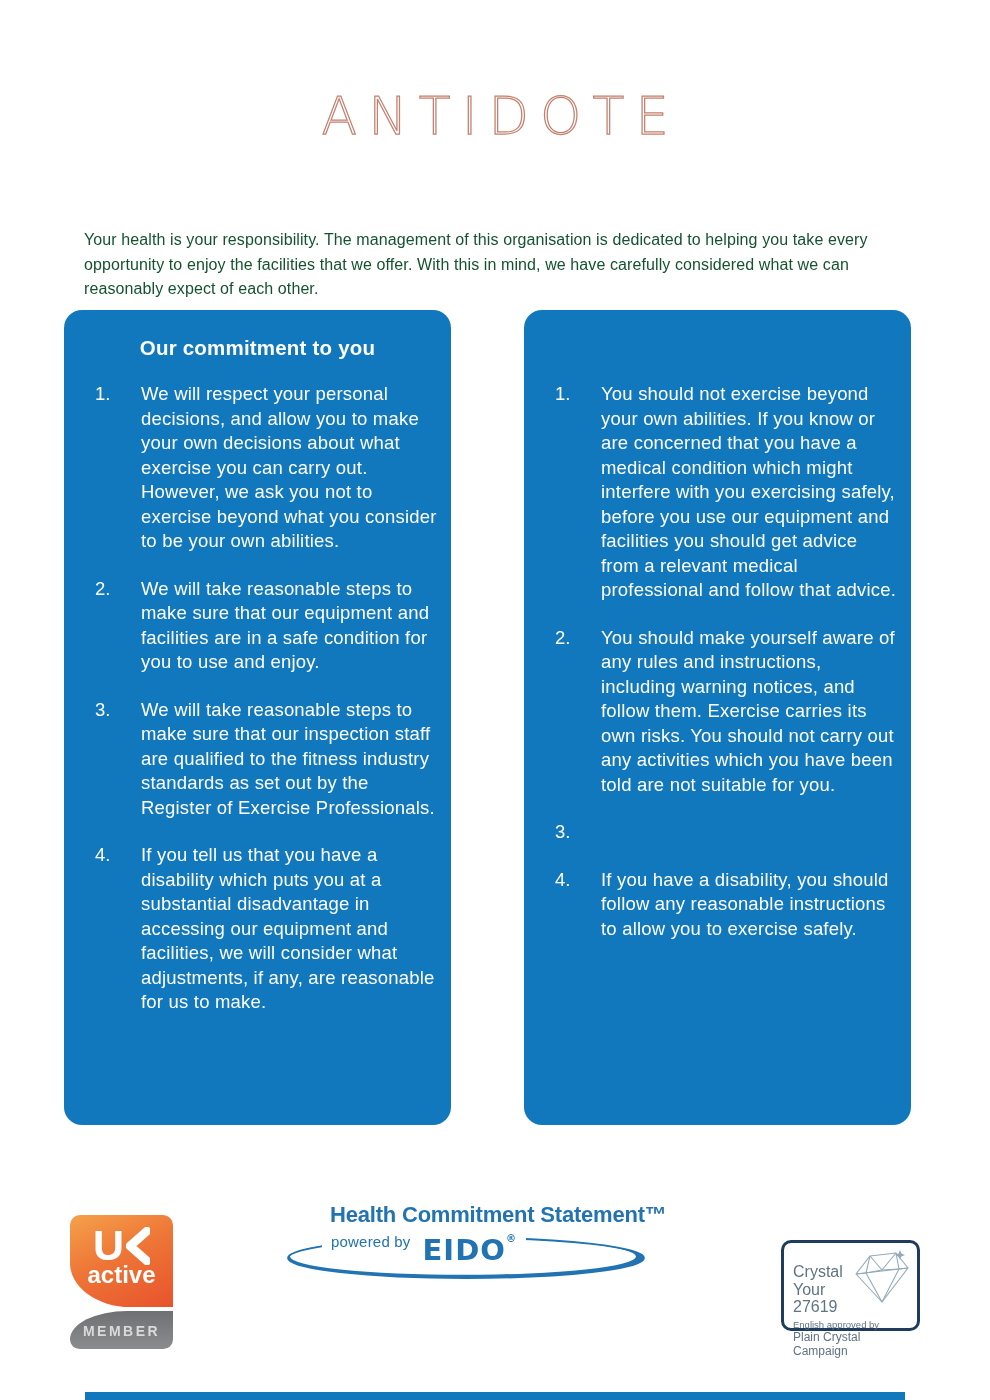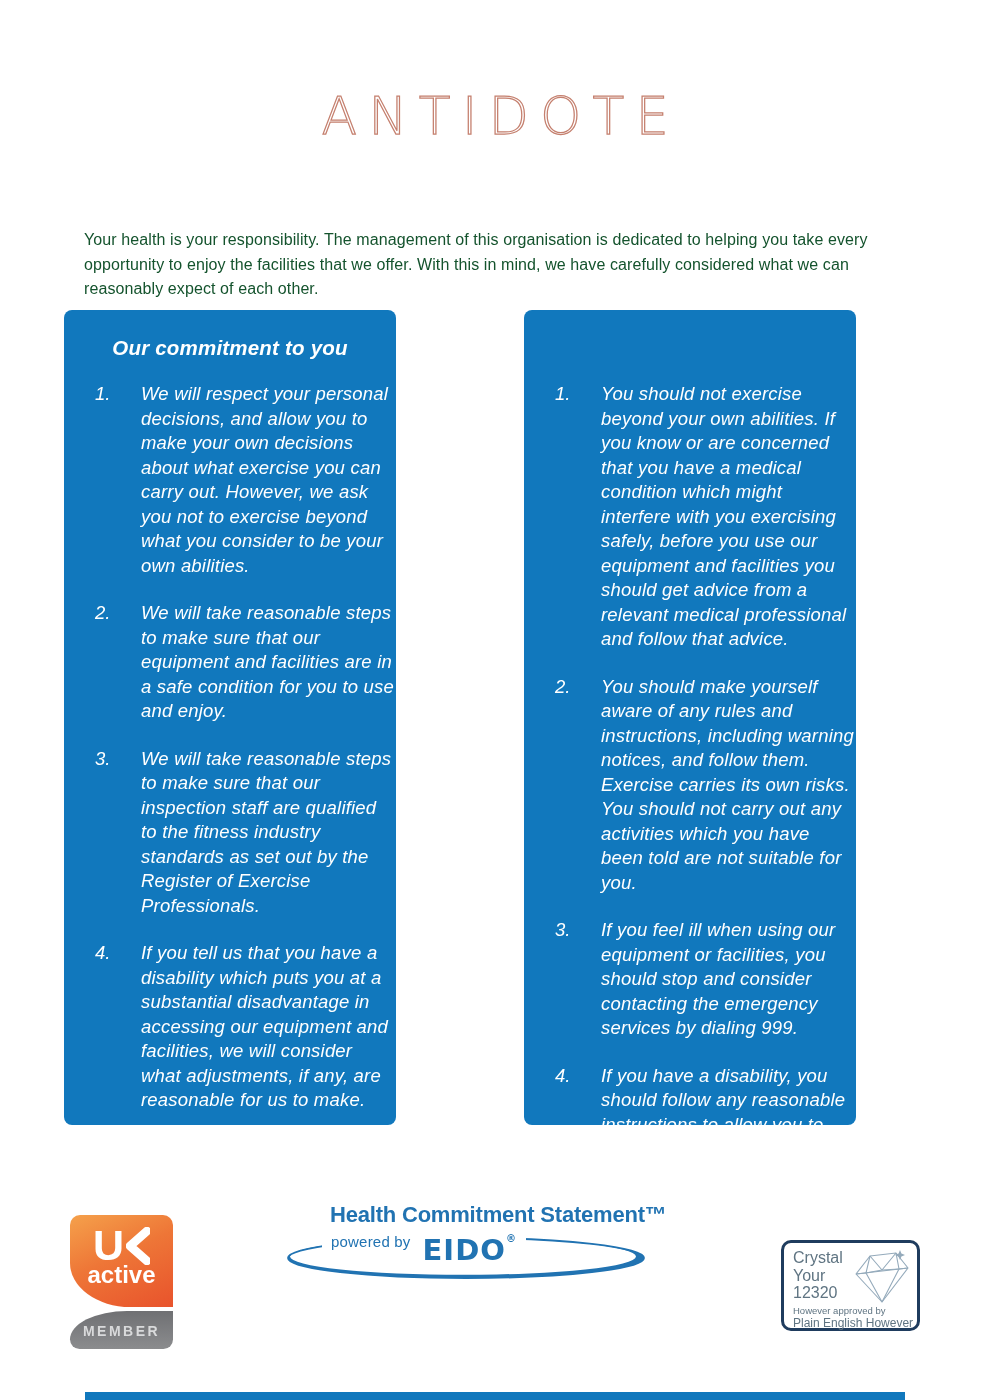--- a/index.html
+++ b/index.html
@@ -12,22 +12,22 @@
          color:#c5806f;font-family:"DejaVu Sans",sans-serif;}
   @supports (-webkit-text-stroke:1px #000){
     .brand{color:transparent;-webkit-text-stroke:1.25px #c5806f;}
   }
 
   
   .intro{position:absolute;top:218px;left:74px;width:838px;margin:10px;
          font-size:16px;line-height:24.5px;color:#14532d;letter-spacing:0.1px;}
 
   
-  .panel{position:absolute;top:310px;width:332px;height:815px;background:#1178bd;
-         border-radius:8px;color:#ffffff;font-style:italic;}
+  .panel{position:absolute;top:310px;width:387px;height:815px;background:#1178bd;
+         border-radius:18px;color:#ffffff;}
   .panel.left{left:64px;}
   .panel.right{left:524px;}
   .panel h2{margin:0;position:absolute;top:26px;left:0;right:0;text-align:center;
             font-size:20.5px;font-weight:bold;letter-spacing:0.2px;}
   .panel ol{list-style:none;margin:0;padding:0;position:absolute;top:72px;left:0;right:0;}
   .panel li{display:flex;margin:0 0 23px 0;}
   .num{flex:none;width:46px;margin-left:31px;font-size:18.5px;line-height:24.5px;}
   .txt{width:297px;font-size:18.5px;line-height:24.5px;letter-spacing:0.2px;}
 
   
@@ -51,21 +51,21 @@
   .powered{position:absolute;left:322px;top:1233px;height:34px;background:#fff;
            padding:0 9px;display:flex;align-items:flex-start;color:#2173b2;z-index:2;}
   .powered-by{font-size:15px;letter-spacing:0.2px;}
   .eido{font-size:29px;font-weight:bold;letter-spacing:1px;margin-left:12px;
         font-family:"DejaVu Sans",sans-serif;}
   .eido-reg{font-size:10px;vertical-align:18px;}
 
   
   .crystal{position:absolute;left:781px;top:1240px;width:139px;height:91px;
            box-sizing:border-box;border:3px solid #1f3c5e;border-radius:10px;
-           background:#fff;padding:6px 0 0 9px;color:#5f7482;}
+           background:#fff;padding:20px 0 0 9px;color:#5f7482;}
   .crystal .cl{font-size:16px;line-height:17.5px;}
   .crystal-small{font-size:9.5px;line-height:11px;margin-top:3px;}
   .crystal-big{font-size:12px;line-height:14px;}
   .diamond{position:absolute;right:3px;top:5px;}
 
   
   .bottom-bar{position:absolute;left:85px;bottom:0;width:820px;height:8px;background:#1178bd;}
 </style>
 </head>
 <body>
@@ -103,21 +103,20 @@
       <li>
         <span class="num">1.</span>
         <span class="txt">You should not exercise beyond your own abilities. If you know or are concerned that you have a medical condition which might interfere with you exercising safely, before you use our equipment and facilities you should get advice from a relevant medical professional and follow that advice.</span>
       </li>
       <li>
         <span class="num">2.</span>
         <span class="txt">You should make yourself aware of any rules and instructions, including warning notices, and follow them. Exercise carries its own risks. You should not carry out any activities which you have been told are not suitable for you.</span>
       </li>
       <li>
         <span class="num">3.</span>
-        <span class="txt">If you feel ill when using our equipment or facilities, you should stop and consider contacting the emergency services by dialing 999.</span>
       </li>
       <li>
         <span class="num">4.</span>
         <span class="txt">If you have a disability, you should follow any reasonable instructions to allow you to exercise safely.</span>
       </li>
     </ol>
   </section>
 
   <div class="ukactive">
     <div class="uk-orange">
@@ -139,23 +138,23 @@
              M6,20.5 a173,18.3 0 1 0 346,0 a173,18.3 0 1 0 -346,0 Z"></path>
   </svg>
   <div class="powered">
     <span class="powered-by">powered by</span>
     <span class="eido"><span>EIDO</span><span class="eido-reg">®</span></span>
   </div>
 
   <div class="crystal">
     <div class="cl">Crystal</div>
     <div class="cl">Your</div>
-    <div class="cl">12320</div>
-    <div class="crystal-small">However approved by</div>
-    <div class="crystal-big">Plain English However</div>
+    <div class="cl">27619</div>
+    <div class="crystal-small">English approved by</div>
+    <div class="crystal-big">Plain Crystal Campaign</div>
     <svg class="diamond" width="64" height="58" viewBox="0 0 64 58">
       <g fill="none" stroke="#94aabb" stroke-width="1.1" stroke-linejoin="round">
         <path d="M20,8 L46,5 L58,20 L32,54 L6,26 Z"></path>
         <path d="M6,26 L58,20"></path>
         <path d="M20,8 L16,25 L32,54"></path>
         <path d="M46,5 L49,21 L32,54"></path>
         <path d="M20,8 L32,22 L46,5"></path>
         <path d="M16,25 L32,22 L49,21"></path>
         <path d="M6,26 L16,25 M49,21 L58,20"></path>
       </g>

